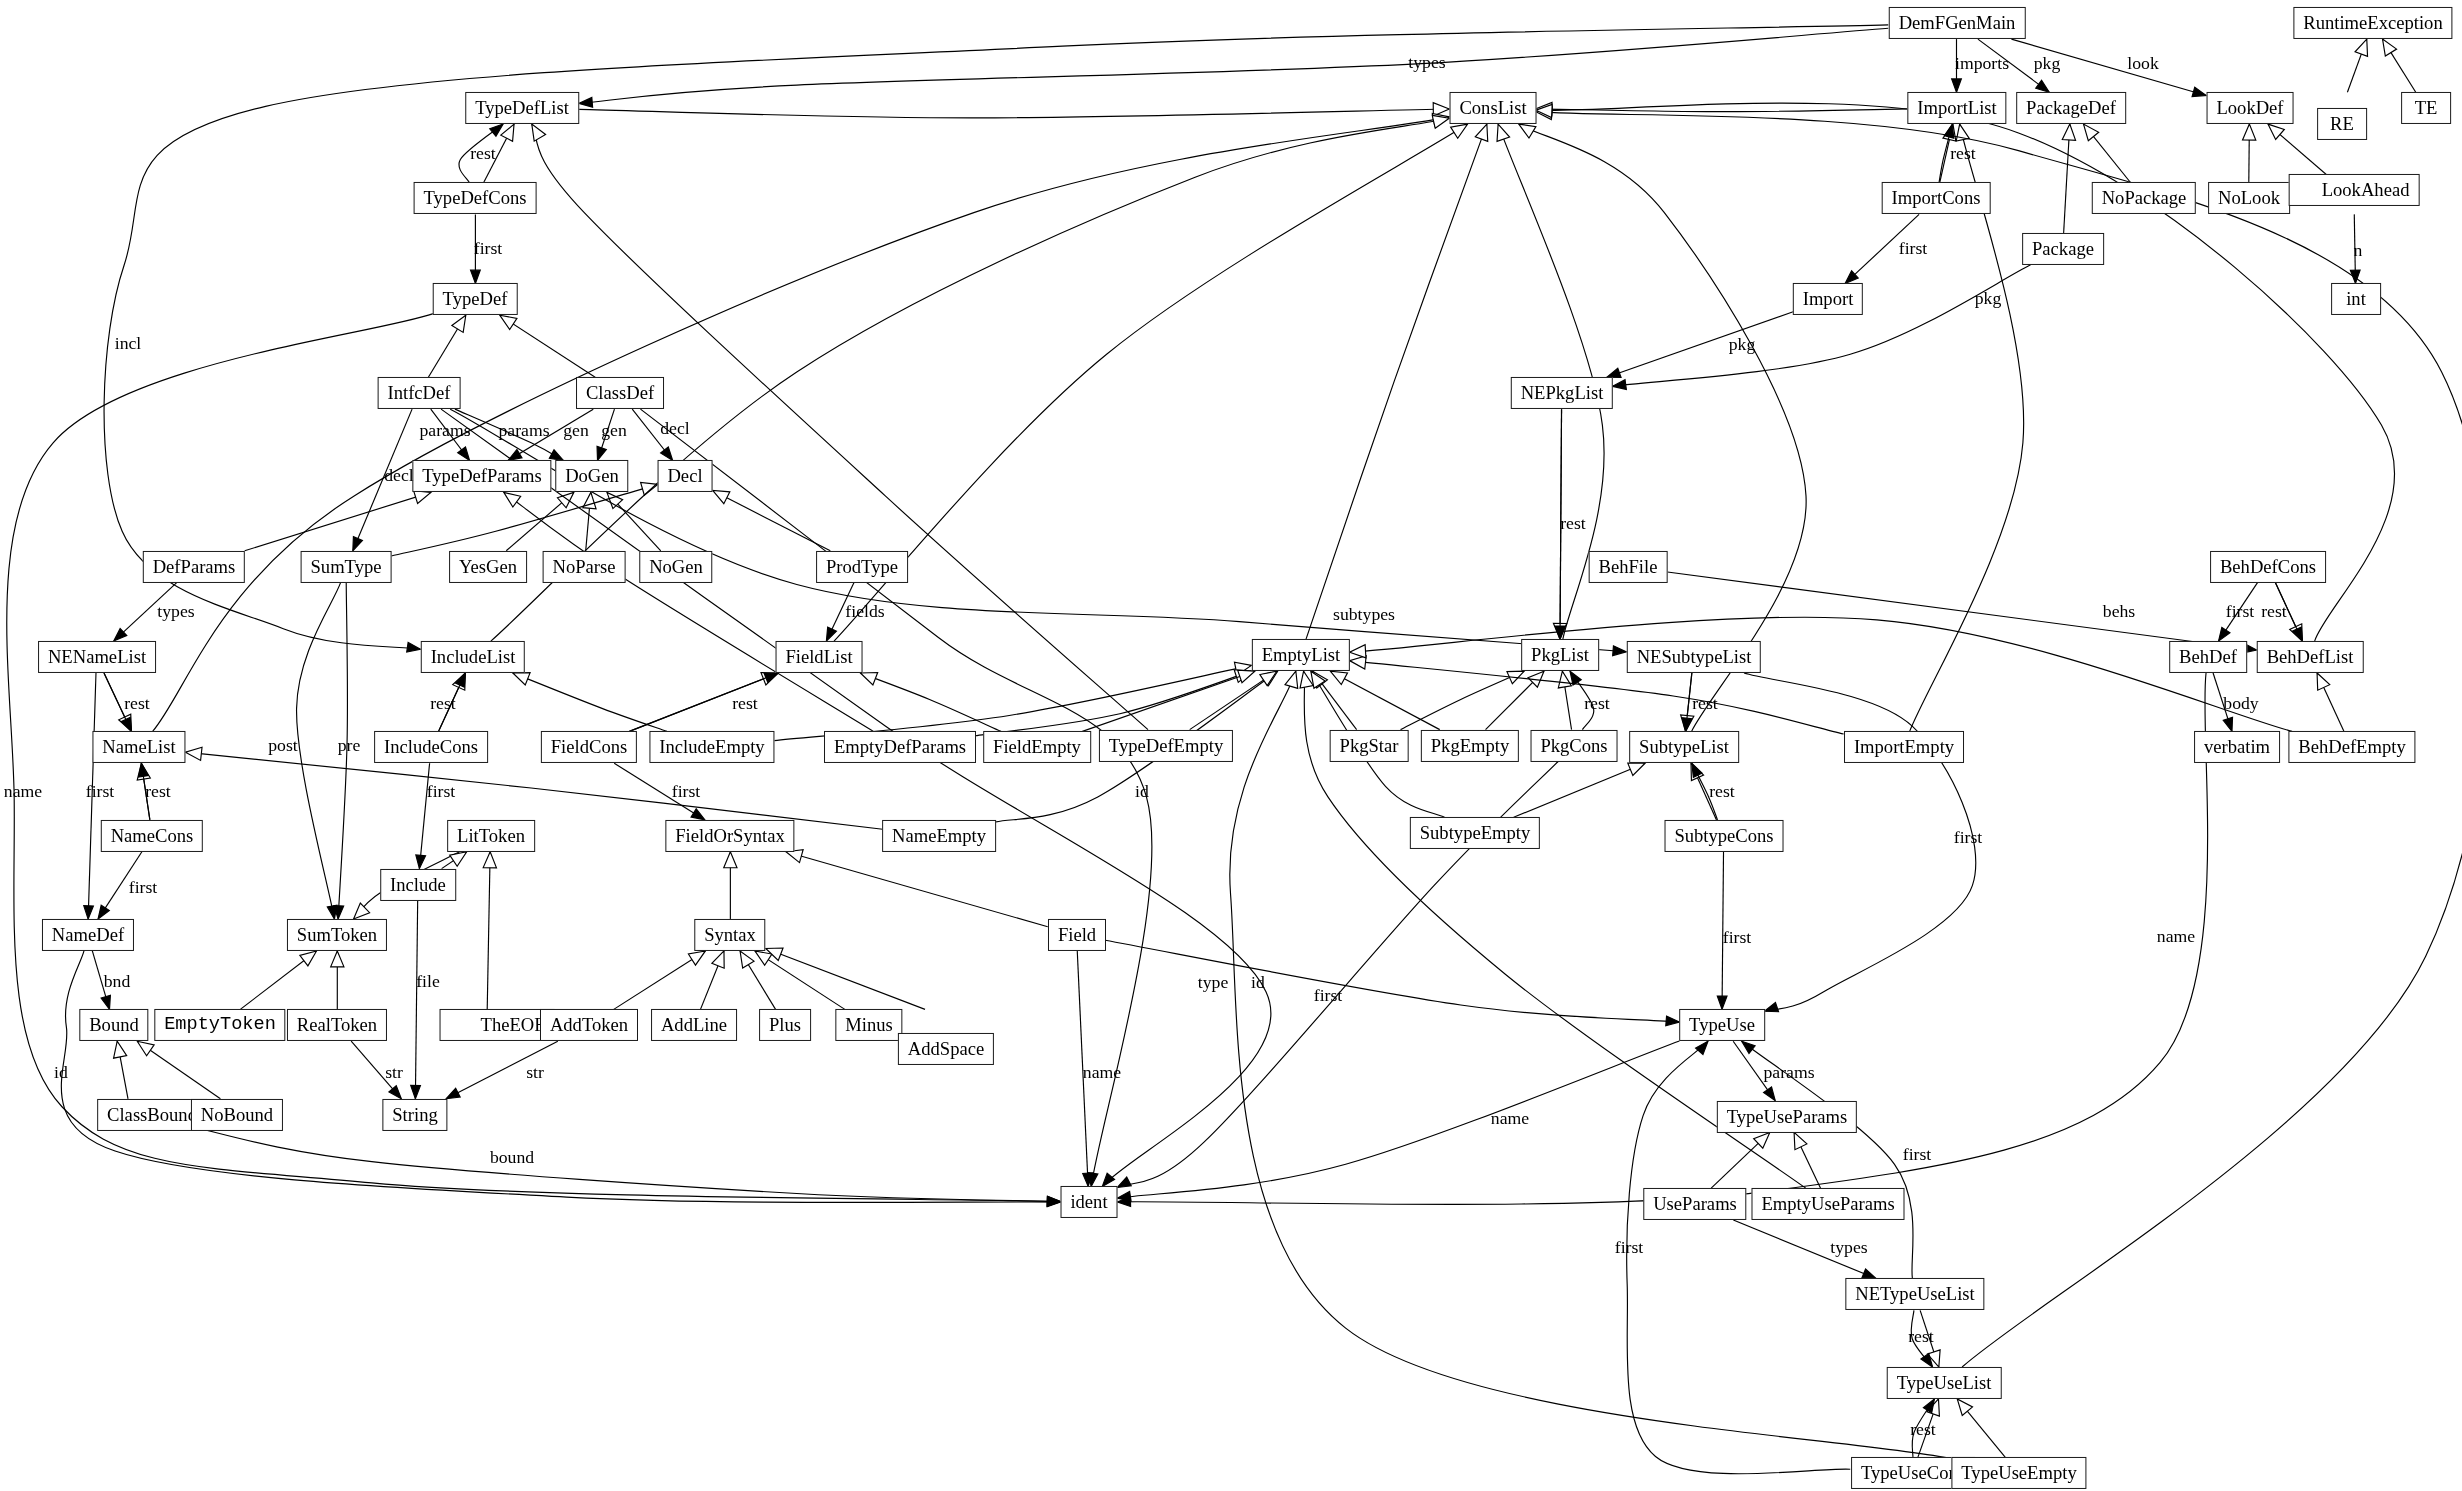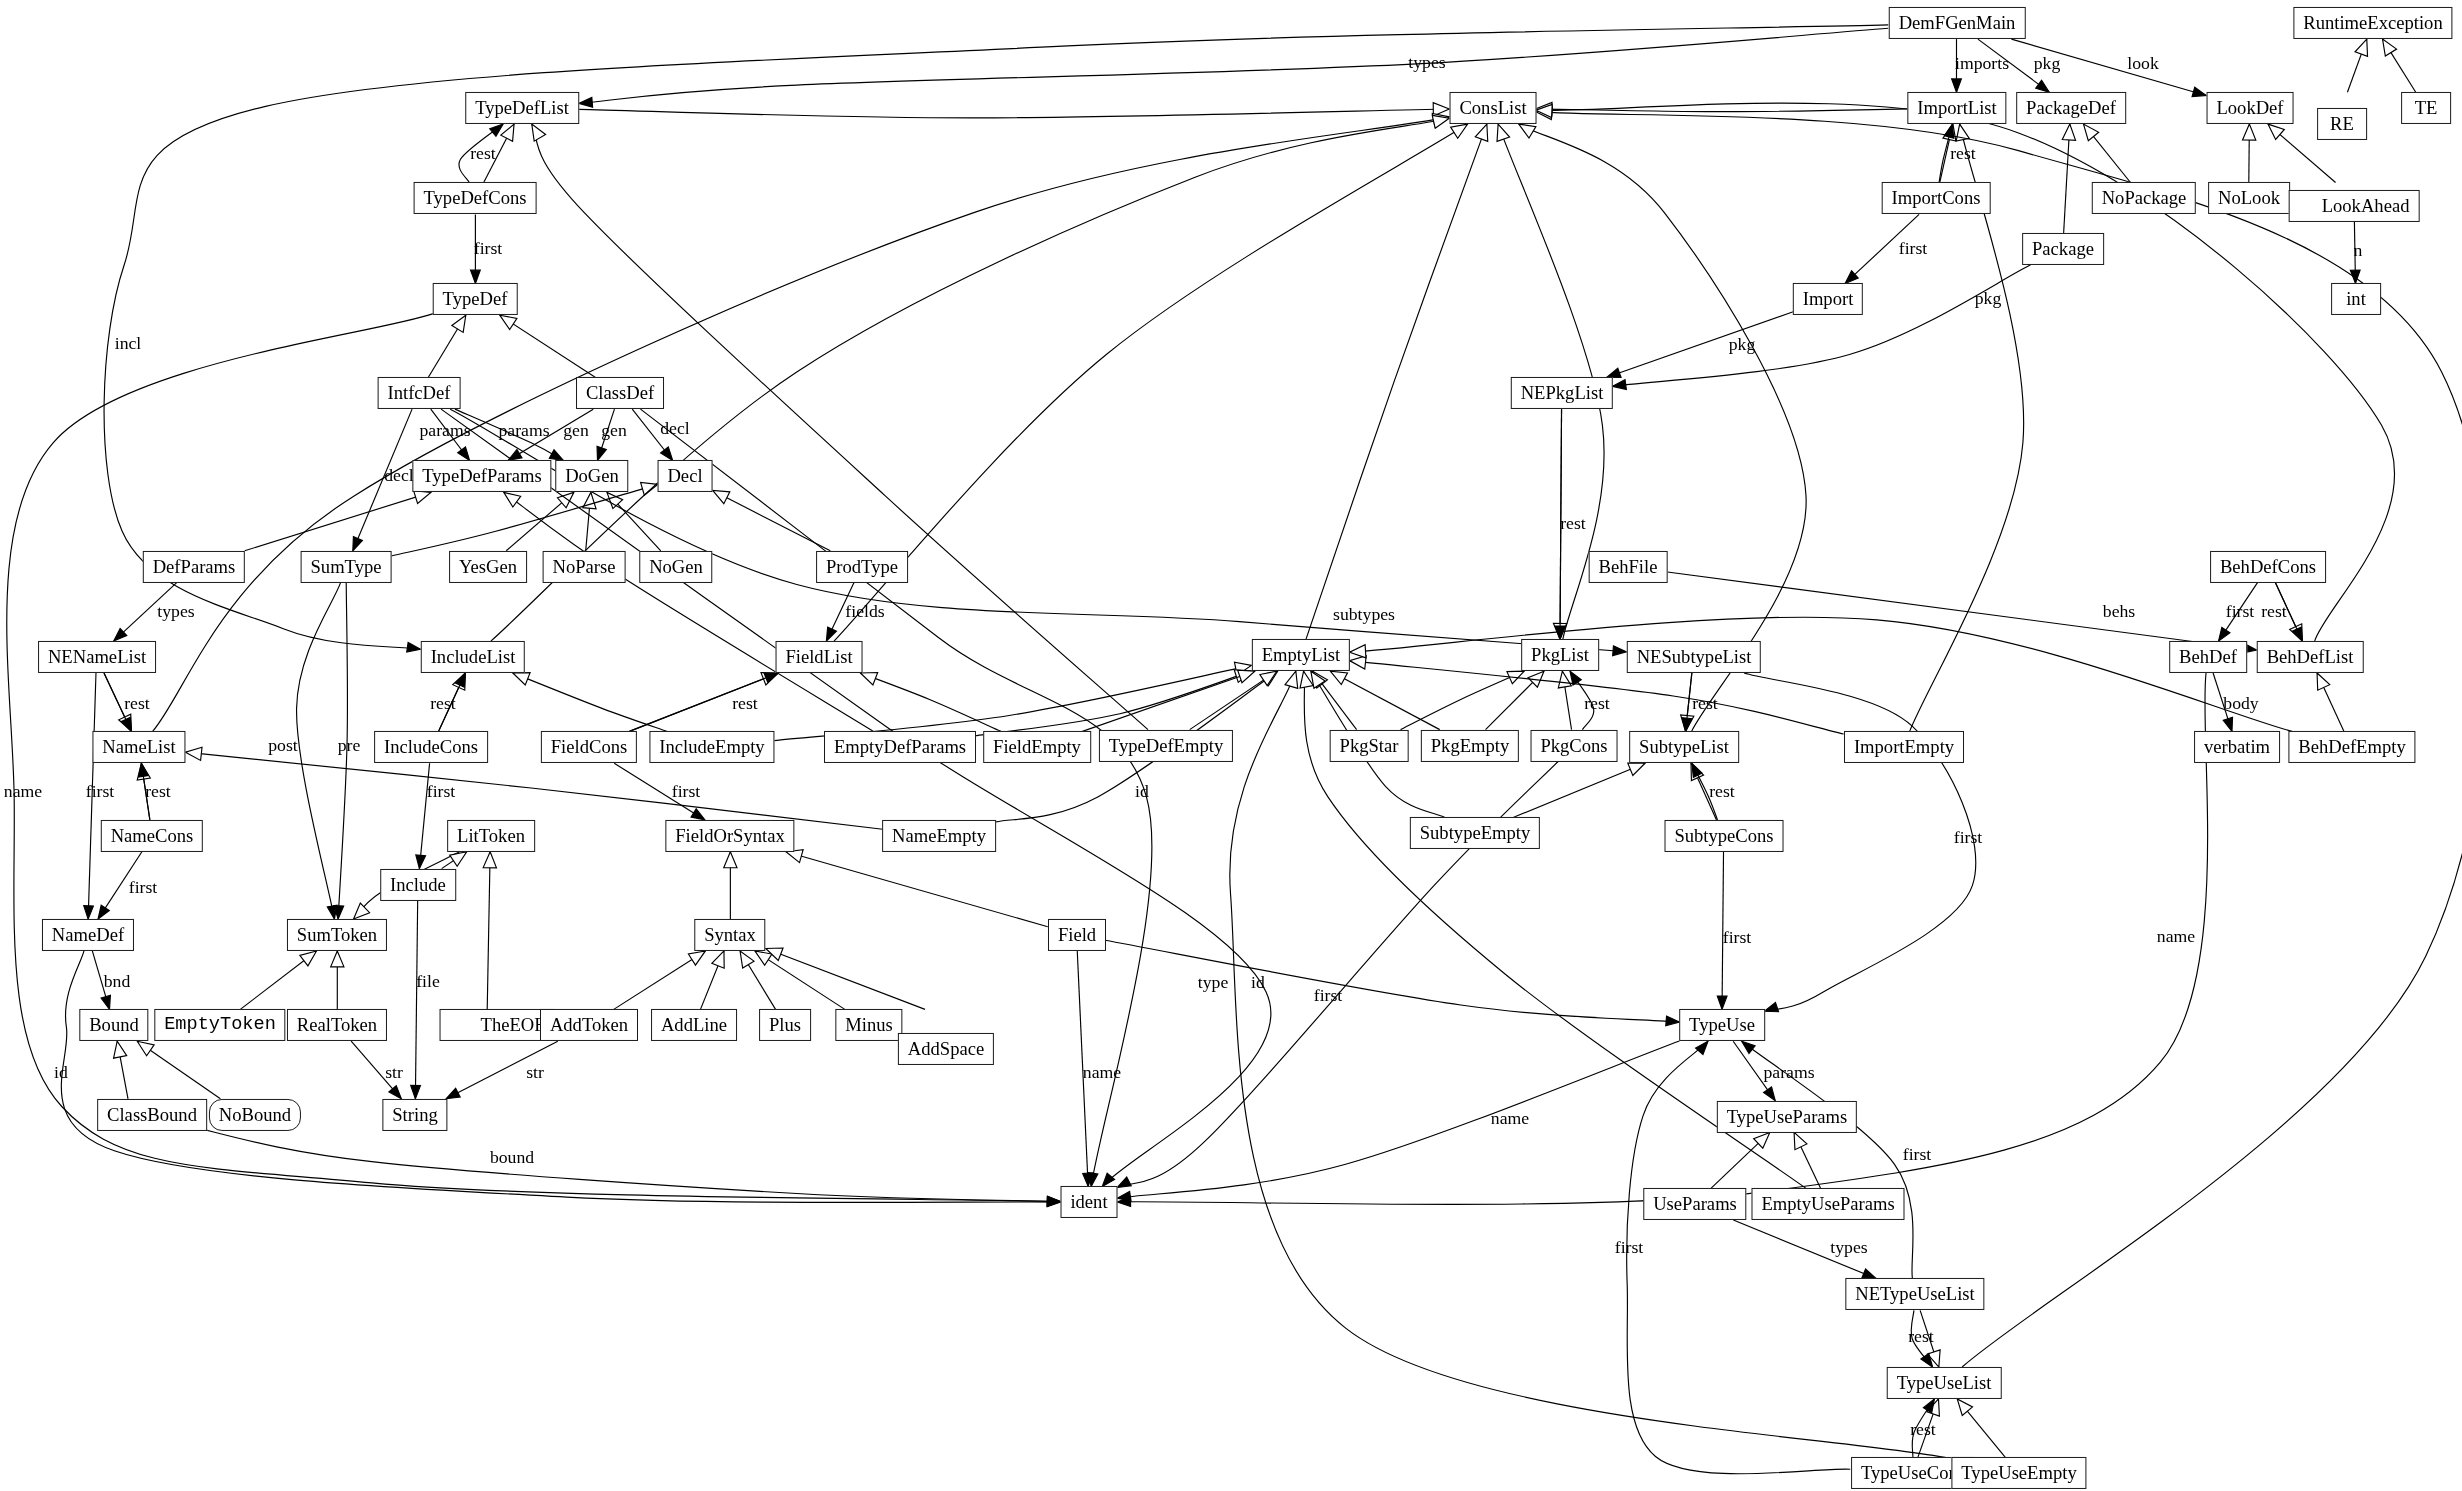--- a/index.html
+++ b/index.html
@@ -299,21 +299,21 @@
       <div class="node" style="left: 1493px; top: 108px;">ConsList</div>
       <div class="node" style="left: 1957px; top: 108px;">ImportList</div>
       <div class="node" style="left: 2071px; top: 108px;">PackageDef</div>
       <div class="node" style="left: 2250px; top: 108px;">LookDef</div>
       <div class="node" style="left: 2342px; top: 108px; margin-top: 16px;">RE</div>
       <div class="node" style="left: 2426px; top: 108px;">TE</div>
       <div class="node" style="left: 475px; top: 198px;">TypeDefCons</div>
       <div class="node" style="left: 1936px; top: 198px;">ImportCons</div>
       <div class="node" style="left: 2144px; top: 198px;">NoPackage</div>
       <div class="node" style="left: 2249px; top: 198px;">NoLook</div>
-      <div class="node" style="left: 2354px; top: 206px; padding-left: 32px;">LookAhead</div>
+      <div class="node" style="left: 2354px; top: 190px; padding-left: 32px;">LookAhead</div>
       <div class="node" style="left: 2063px; top: 249px;">Package</div>
       <div class="node" style="left: 475px; top: 299px;">TypeDef</div>
       <div class="node" style="left: 1828px; top: 299px;">Import</div>
       <div class="node" style="left: 2356px; top: 299px;">int</div>
       <div class="node" style="left: 419px; top: 393px;">IntfcDef</div>
       <div class="node" style="left: 620px; top: 393px;">ClassDef</div>
       <div class="node" style="left: 1562px; top: 393px;">NEPkgList</div>
       <div class="node" style="left: 482px; top: 476px;">TypeDefParams</div>
       <div class="node" style="left: 592px; top: 476px;">DoGen</div>
       <div class="node" style="left: 685px; top: 476px;">Decl</div>
@@ -362,21 +362,21 @@
       <div class="node" style="left: 220px; top: 1025px; font-family: Liberation Mono, monospace;">EmptyToken</div>
       <div class="node" style="left: 337px; top: 1025px;">RealToken</div>
       <div class="node" style="left: 497px; top: 1025px; padding-left: 40px;">TheEOF</div>
       <div class="node" style="left: 589px; top: 1025px;">AddToken</div>
       <div class="node" style="left: 694px; top: 1025px;">AddLine</div>
       <div class="node" style="left: 785px; top: 1025px;">Plus</div>
       <div class="node" style="left: 869px; top: 1025px;">Minus</div>
       <div class="node" style="left: 946px; top: 1025px; margin-top: 24px;">AddSpace</div>
       <div class="node" style="left: 1722px; top: 1025px;">TypeUse</div>
       <div class="node" style="left: 131px; top: 1115px; margin-left: 21px;">ClassBound</div>
-      <div class="node" style="left: 255px; top: 1115px; border-radius: 13px;">NoBound</div>
+      <div class="node" style="left: 237px; top: 1115px;">NoBound</div>
       <div class="node" style="left: 415px; top: 1115px;">String</div>
       <div class="node" style="left: 1787px; top: 1117px;">TypeUseParams</div>
       <div class="node" style="left: 1089px; top: 1202px;">ident</div>
       <div class="node" style="left: 1695px; top: 1204px;">UseParams</div>
       <div class="node" style="left: 1828px; top: 1204px;">EmptyUseParams</div>
       <div class="node" style="left: 1915px; top: 1294px;">NETypeUseList</div>
       <div class="node" style="left: 1944px; top: 1383px;">TypeUseList</div>
       <div class="node" style="left: 1913px; top: 1473px;">TypeUseCons</div>
       <div class="node" style="left: 2019px; top: 1473px;">TypeUseEmpty</div>
     </div>

